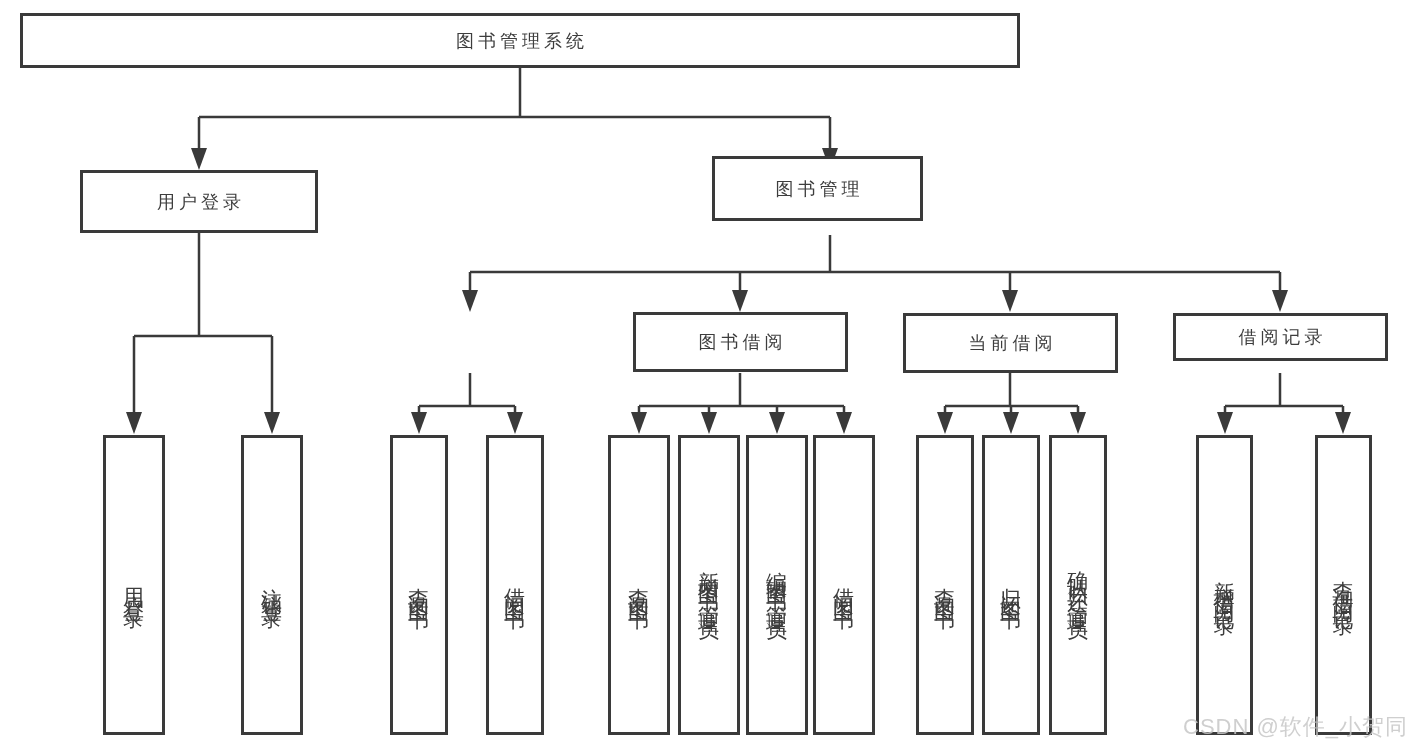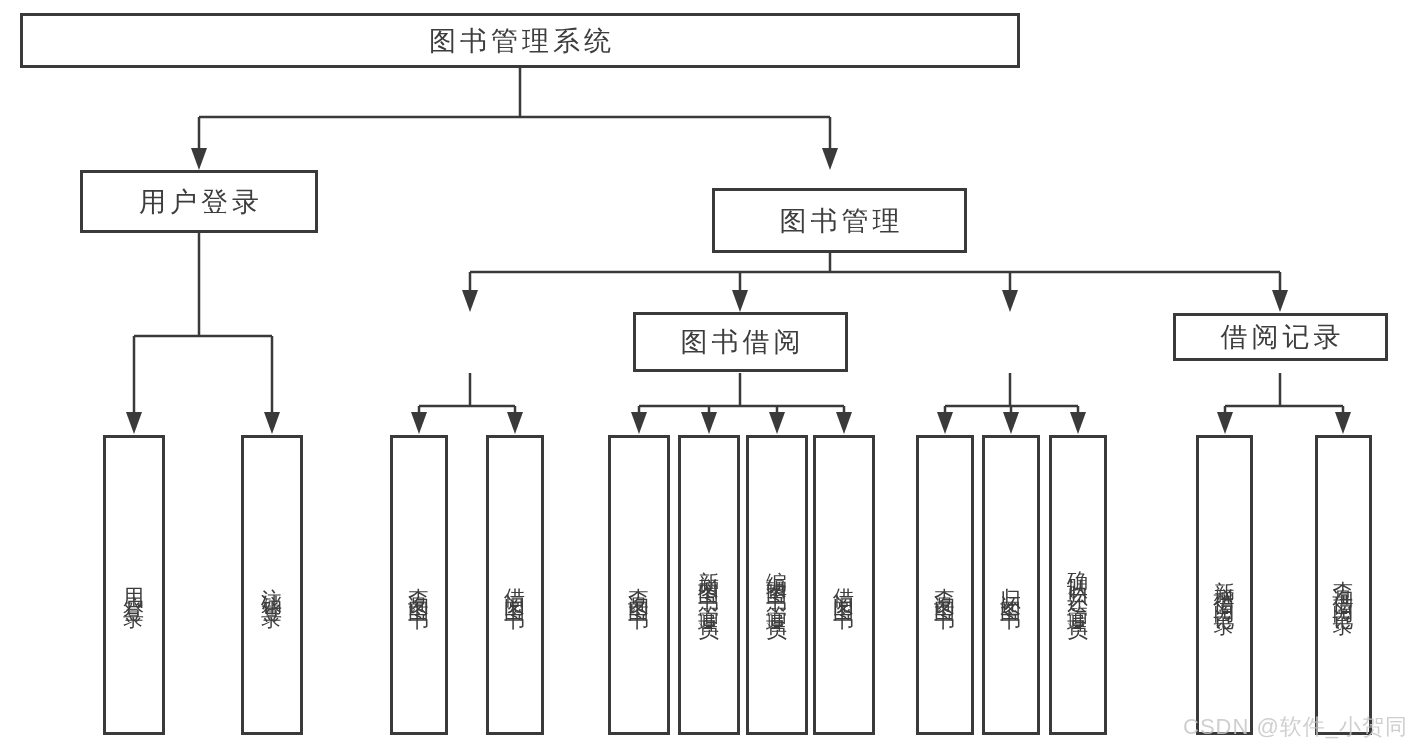--- a/index.html
+++ b/index.html
@@ -23,21 +23,21 @@
   }
   .node{
     position:absolute;
     box-sizing:border-box;
     background:#ffffff;
     border:3px solid var(--line);
     display:flex;align-items:center;justify-content:center;
     color:var(--text);
   }
   .node.h{
-    font-size:27px;
+    font-size:18px;
     letter-spacing:4px;
     text-indent:4px;
     white-space:nowrap;
   }
   .node.v{padding:4px 0;}
   .vtext{
     writing-mode:vertical-rl;
     text-orientation:mixed;
     font-size:21px;
     line-height:1;
@@ -89,23 +89,24 @@
       <polygon points="1003,412 1019,412 1011,434"></polygon>
       <polygon points="1070,412 1086,412 1078,434"></polygon>
       <polygon points="1217,412 1233,412 1225,434"></polygon>
       <polygon points="1335,412 1351,412 1343,434"></polygon>
     </g>
   </svg>
 
   <div class="node h" style="left:20px;top:13px;width:1000px;height:55px">图书管理系统</div>
 
   <div class="node h" style="left:80px;top:170px;width:238px;height:63px">用户登录</div>
-  <div class="node h" style="left:712px;top:188px;width:255px;height:65px">图书管理</div>
+  <div class="node h" style="left:712px;top:156px;width:211px;height:65px">图书管理</div>
 
   <div class="node h" style="left:633px;top:312px;width:215px;height:60px">图书借阅</div>
+  <div class="node h" style="left:903px;top:313px;width:215px;height:60px">当前借阅</div>
   <div class="node h" style="left:1173px;top:313px;width:215px;height:48px">借阅记录</div>
 
   <div class="node v" style="left:103px;top:435px;width:62px;height:300px">
     <span class="vtext">用户登录</span>
   </div>
   <div class="node v" style="left:241px;top:435px;width:62px;height:300px">
     <span class="vtext">注销登录</span>
   </div>
 
   <div class="node v" style="left:390px;top:435px;width:58px;height:300px">

